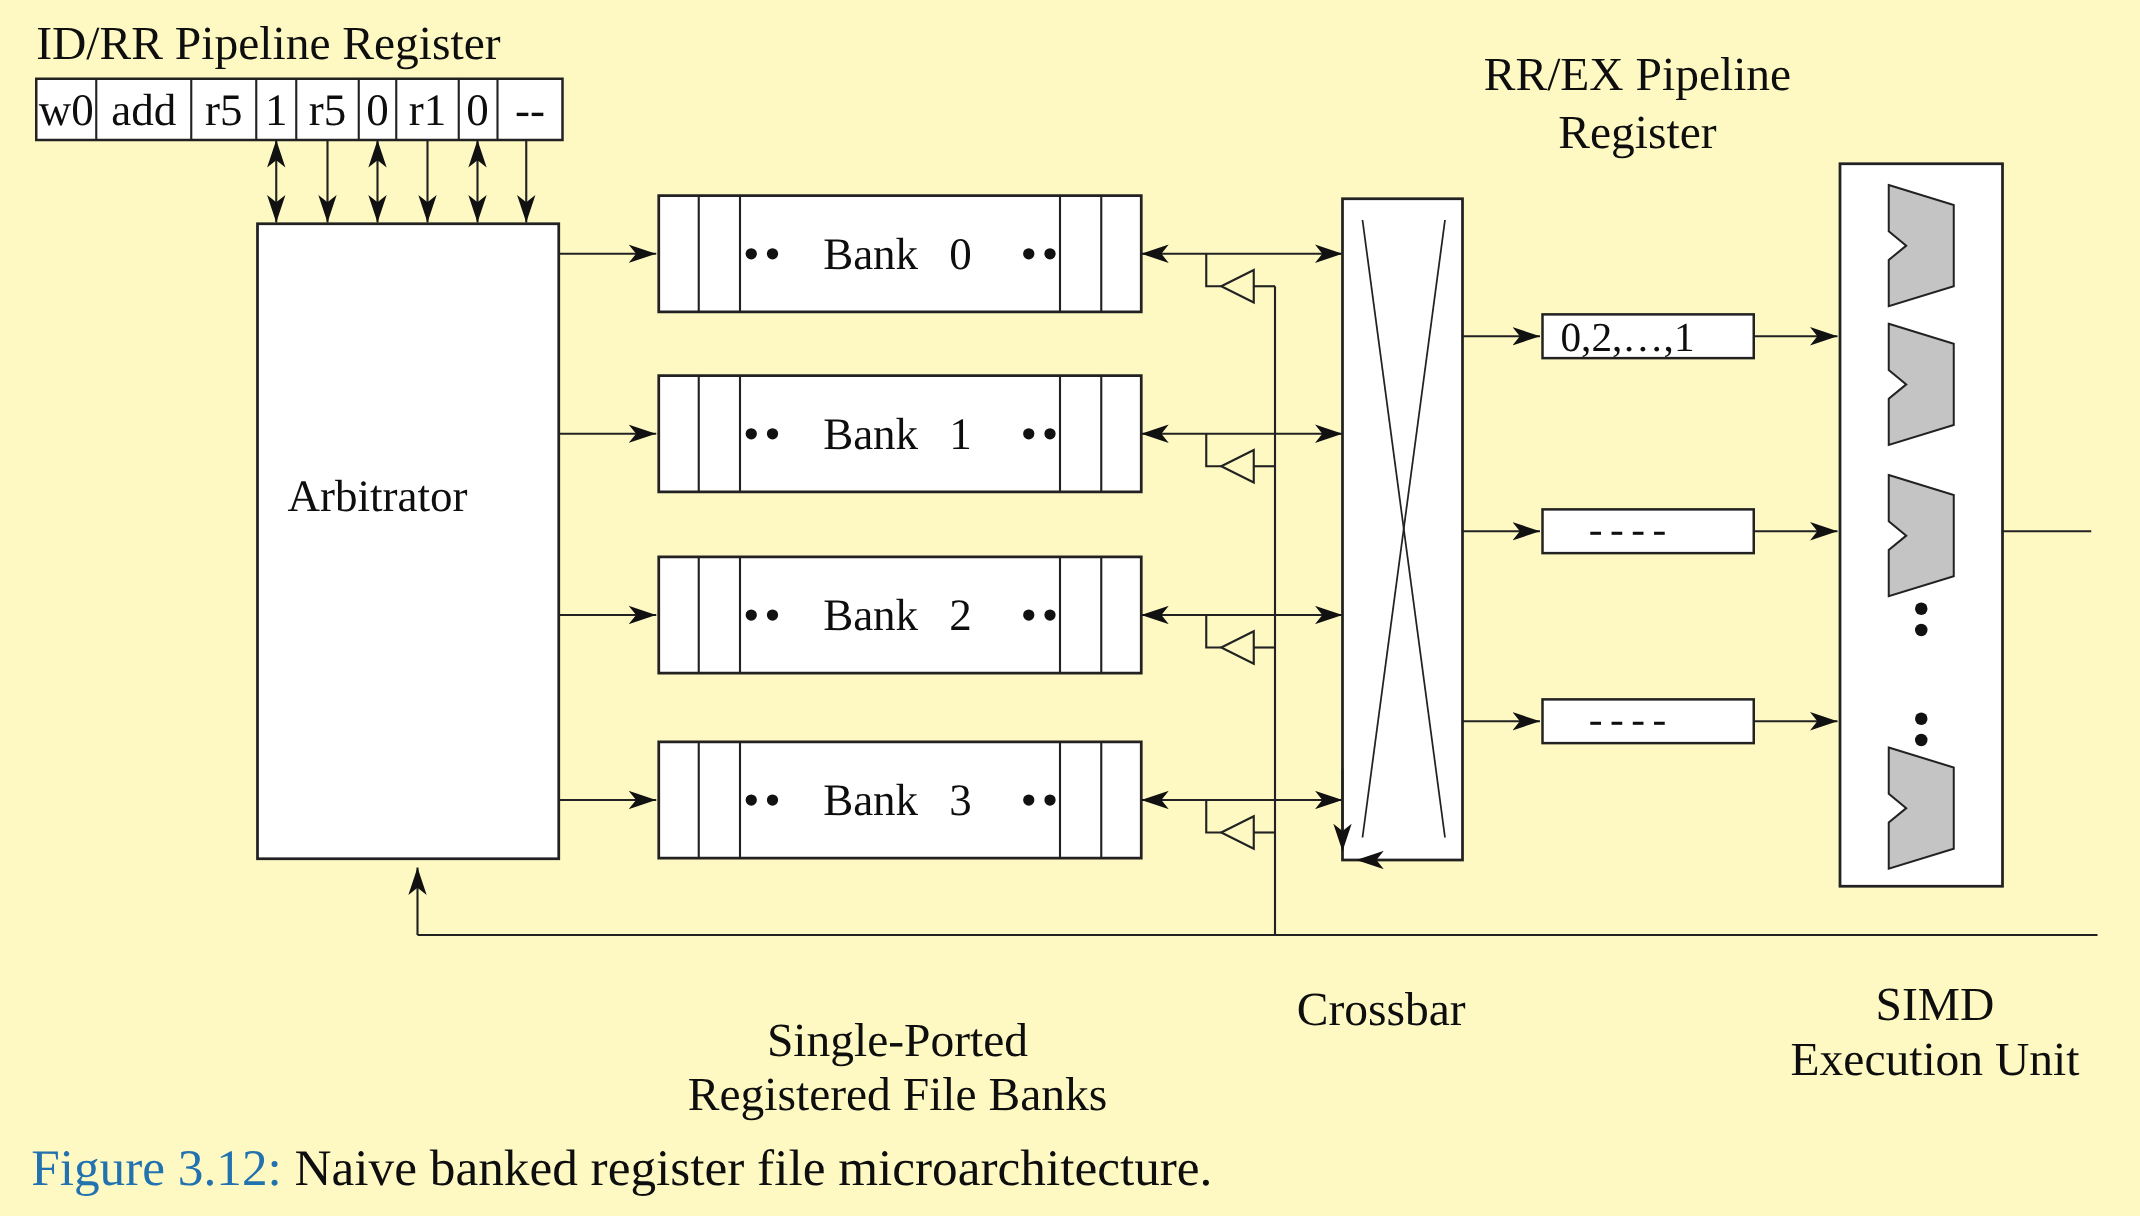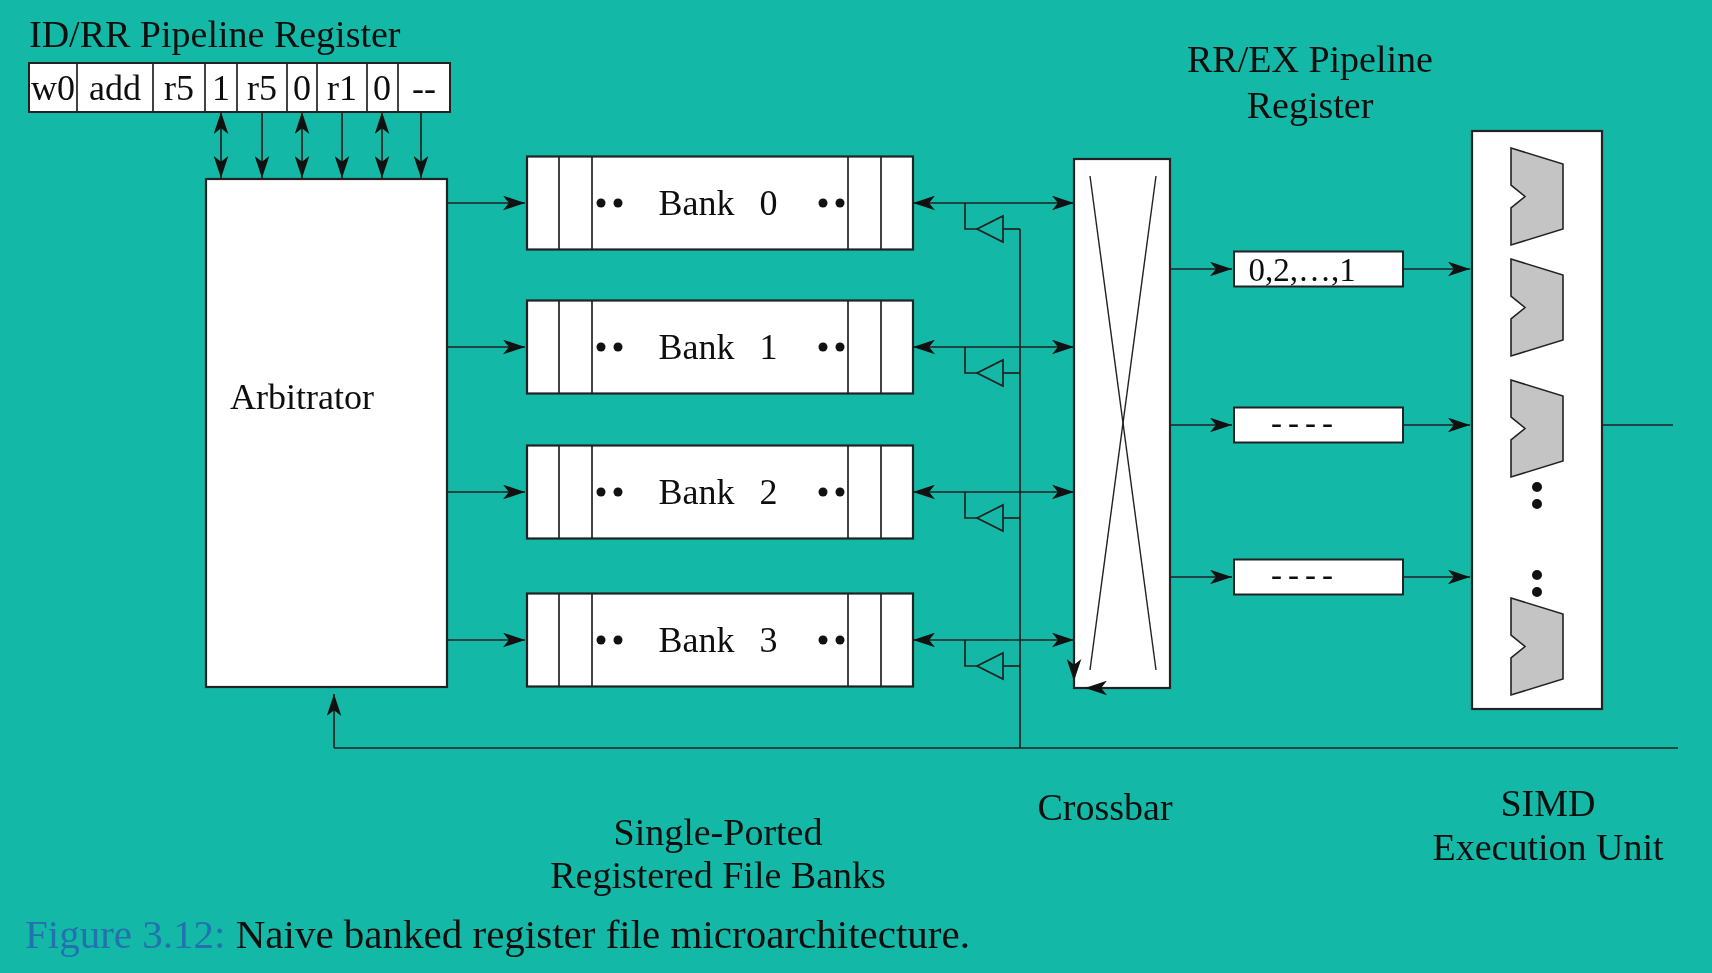--- a/index.html
+++ b/index.html
@@ -1,16 +1,16 @@
 <!DOCTYPE html>
 <html><head>
 <meta charset="utf-8">
 <style>
   html,body{margin:0;padding:0;background:#ffffff;}
-  #figure-wrap{position:relative;width:1712px;height:973px;background:#14b8a6;overflow:hidden;}
+  #figure-wrap{position:relative;width:1712px;height:973px;background:#fef9c3;overflow:hidden;}
   svg{display:block;}
   svg text{font-family:"Liberation Serif","DejaVu Serif",serif;fill:#0e0e0e;}
   .box{fill:#ffffff;stroke:#222222;stroke-width:2.2;}
   .thinbox{fill:#ffffff;stroke:#222222;stroke-width:2;}
   .ln{stroke:#222222;stroke-width:1.7;fill:none;}
   .xln{stroke:#222222;stroke-width:1.4;fill:none;}
   .celltext{font-size:36px;}
   .banktext{font-size:36px;word-spacing:16px;}
   .titletext{font-size:38px;}
   .regtext{font-size:33px;}

